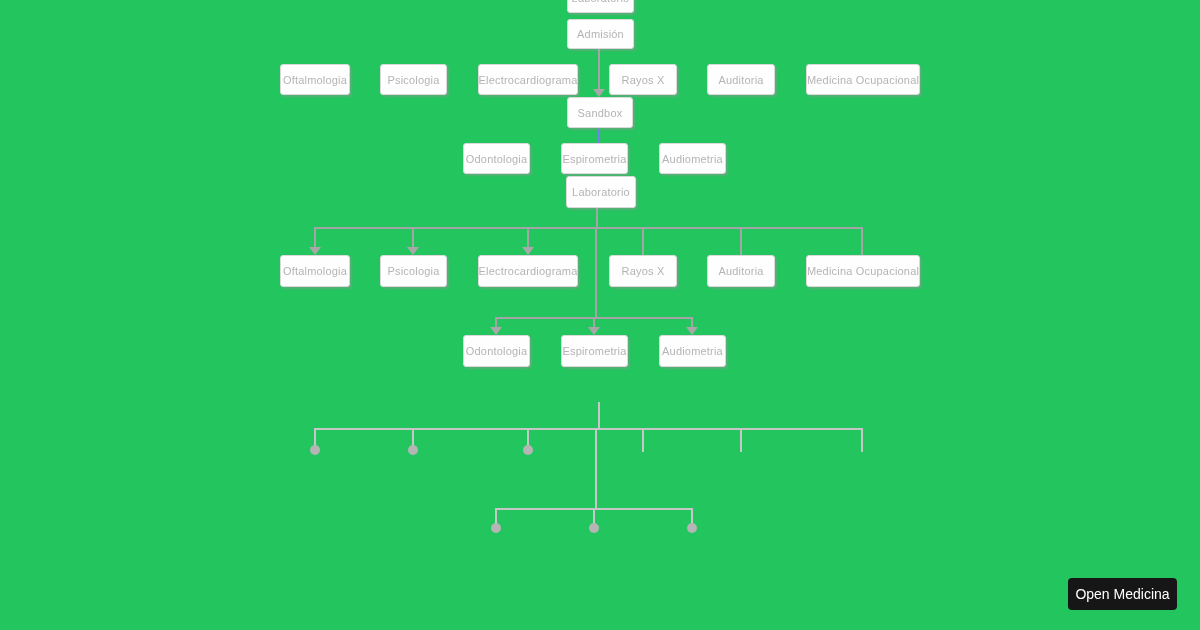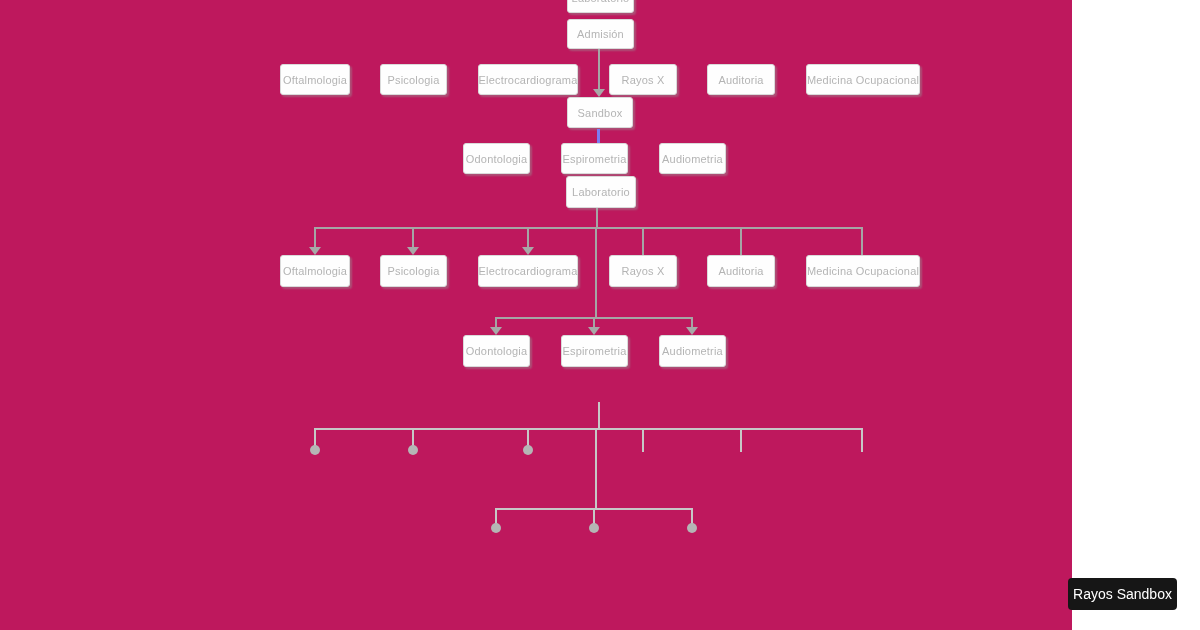--- a/index.html
+++ b/index.html
@@ -1,18 +1,18 @@
 <!DOCTYPE html>
 <html><head>
 <meta charset="utf-8">
 <style>
   * { margin:0; padding:0; box-sizing:border-box; }
   html,body { width:1200px; height:630px; background:#ffffff; overflow:hidden;
               font-family:"Liberation Sans", sans-serif; }
-  .stage { position:relative; width:1072px; height:630px; background:#be185d; }
+  .stage { position:relative; width:1200px; height:630px; background:#22c55e; }
 
   .node { position:absolute; height:31px; background:#fefefe;
           border:1px solid #dadada; border-radius:3px;
           box-shadow:2px 2px 2px rgba(150,150,150,0.45);
           color:#b4b4b4; font-size:11px; letter-spacing:0.2px;
           display:flex; align-items:center; justify-content:center;
           white-space:nowrap; }
 
   .line  { position:absolute; background:#a5a5a5; }
   .vline { width:2px; }
@@ -111,15 +111,15 @@
   <div class="line vline faded" style="left:595px; top:430px; height:78px"></div>
 
   <div class="line hline faded" style="left:495px; top:508px; width:198px"></div>
   <div class="line vline faded" style="left:495px; top:510px; height:14px"></div>
   <div class="dot" style="left:491px; top:523px"></div>
   <div class="line vline faded" style="left:593px; top:510px; height:14px"></div>
   <div class="dot" style="left:589px; top:523px"></div>
   <div class="line vline faded" style="left:691px; top:510px; height:14px"></div>
   <div class="dot" style="left:687px; top:523px"></div>
 
-  <button class="sandbox-btn">Rayos Sandbox</button>
+  <button class="sandbox-btn">Open Medicina</button>
 
 </div>
 
 </body></html>

